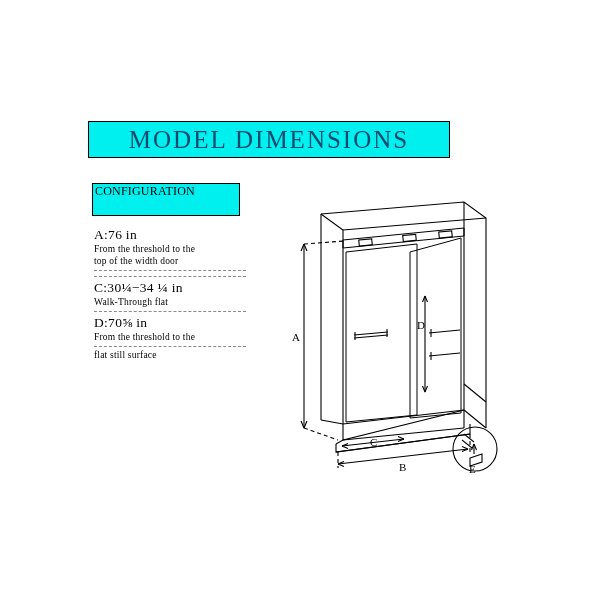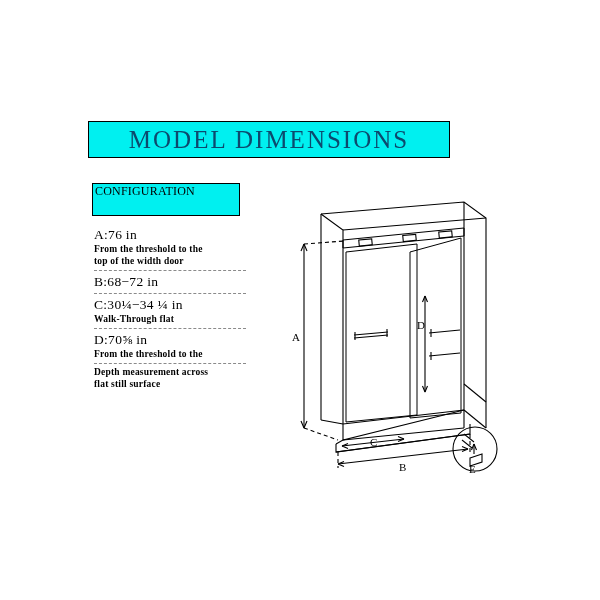--- a/index.html
+++ b/index.html
@@ -80,21 +80,20 @@
     font-size: 13.5px;
     line-height: 17px;
     color: #000000;
     letter-spacing: 0.3px;
   }
   .spec-sub {
     font-size: 9.5px;
     line-height: 12px;
     color: #000000;
     letter-spacing: 0.2px;
-    font-weight: bold;
   }
 
   
   #drawing {
     position: absolute;
     left: 258px;
     top: 196px;
     width: 320px;
     height: 320px;
   }
@@ -121,35 +120,33 @@
 
   <div id="spec-list">
 
     <div class="spec-item">
       <div class="spec-main">A:76  in</div>
       <div class="spec-sub">From the threshold to the</div>
       <div class="spec-sub">top of the width door</div>
     </div>
 
     <div class="spec-item">
-      <div class="spec-main">B:68−72  in</div>
     </div>
 
     <div class="spec-item">
       <div class="spec-main">C:30¼−34 ¼ in</div>
       <div class="spec-sub">Walk-Through flat</div>
     </div>
 
     <div class="spec-item">
       <div class="spec-main">D:70⅝  in</div>
       <div class="spec-sub">From the threshold to the</div>
     </div>
 
     <div class="spec-item last">
-      <div class="spec-sub">Depth measurement across</div>
       <div class="spec-sub">flat still surface</div>
     </div>
 
   </div>
 
   <div id="drawing">
     <svg width="320" height="320" viewBox="0 0 320 320">
       <g fill="none" stroke="#000000" stroke-width="1.1" stroke-linejoin="miter">
 
         <path d="M63 18 L206 6 L228 22 L228 206"></path>

